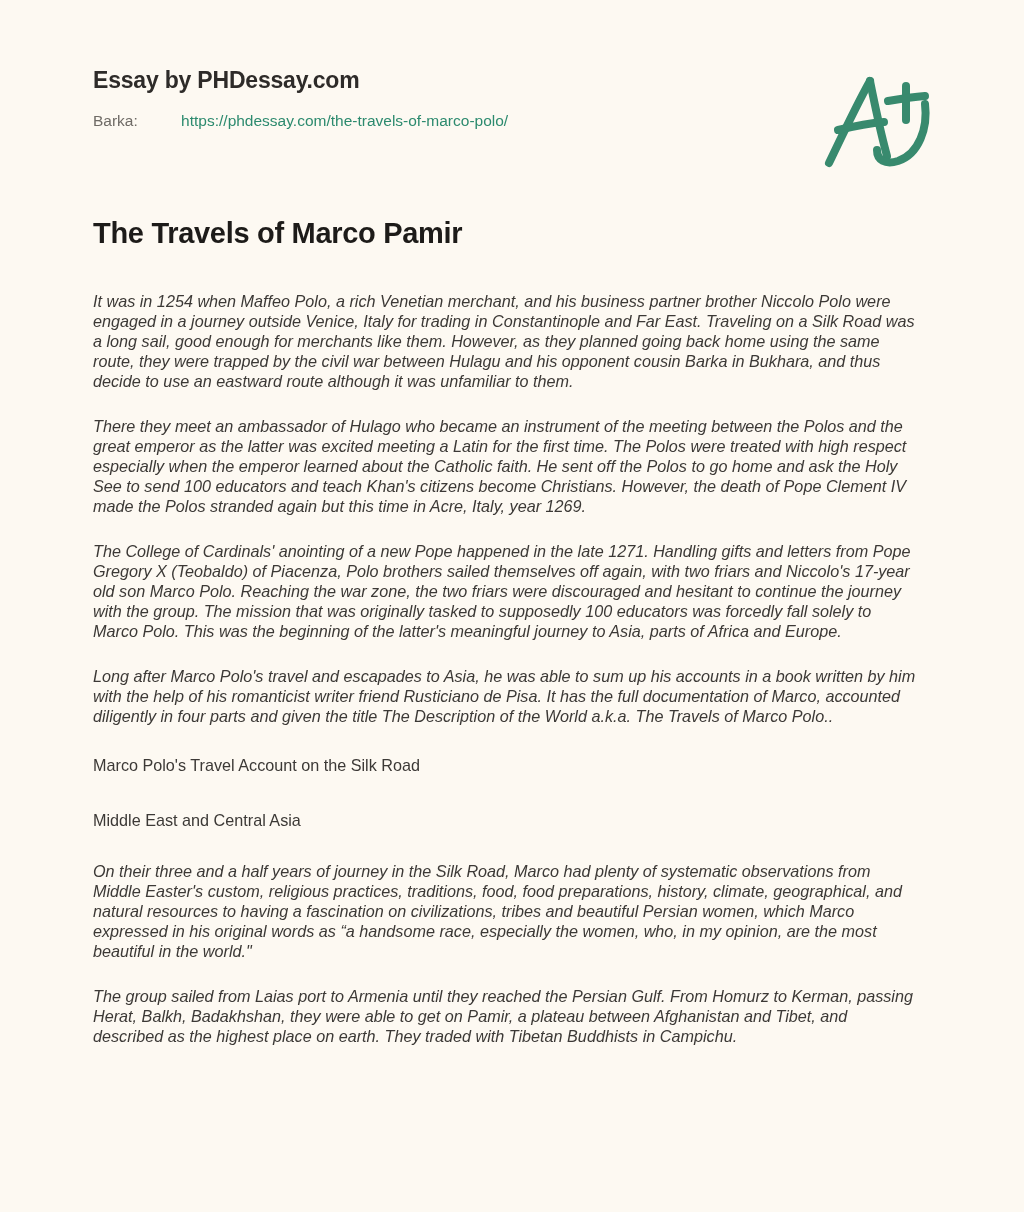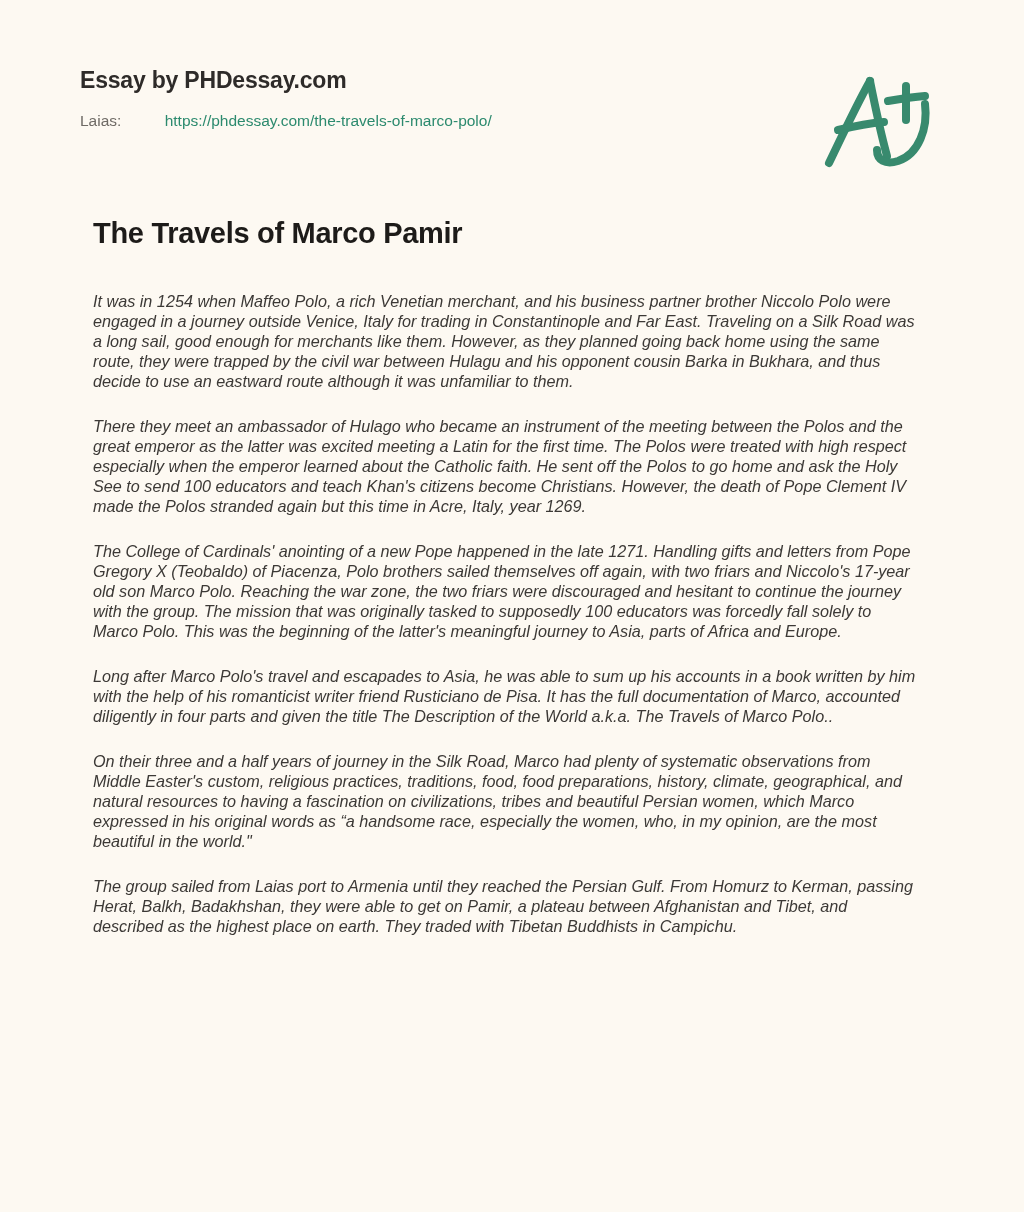--- a/index.html
+++ b/index.html
@@ -19,21 +19,21 @@
   .page {
     position: relative;
     width: 1024px;
     height: 1212px;
     box-sizing: border-box;
   }
 
   
   .header {
     position: absolute;
-    left: 80px;
+    left: 93px;
     top: 66px;
     right: 70px;
   }
   .brand-title {
     font-size: 23px;
     font-weight: bold;
     letter-spacing: -0.2px;
     color: #2e2b29;
     line-height: 1.3;
     margin: 0;
@@ -102,21 +102,21 @@
   }
 </style>
 </head>
 <body>
 
 <div class="page">
 
   <div class="header">
     <div class="brand-title">Essay by PHDessay.com</div>
     <div class="source-line">
-      <span class="source-label">Laias: </span><a class="source-link" href="#">https://phdessay.com/the-travels-of-marco-polo/</a>
+      <span class="source-label">Barka: </span><a class="source-link" href="#">https://phdessay.com/the-travels-of-marco-polo/</a>
     </div>
   </div>
 
   <div class="logo">
     <svg viewBox="0 0 120 104" xmlns="http://www.w3.org/2000/svg">
       <g fill="none" stroke="#388a6e" stroke-width="8" stroke-linecap="round" stroke-linejoin="round">
 
         <path d="M14 95 C 26 70, 42 36, 55 13"></path>
 
         <path d="M55 13 C 60 38, 66 66, 72 88"></path>
@@ -132,18 +132,20 @@
     </svg>
   </div>
 
   <div class="article">
     <h1 class="doc-title">The Travels of Marco Pamir</h1>
 
     <p class="para">It was in 1254 when Maffeo Polo, a rich Venetian merchant, and his business partner brother Niccolo Polo were engaged in a journey outside Venice, Italy for trading in Constantinople and Far East.  Traveling on a Silk Road was a long sail, good enough for merchants like them.  However, as they planned going back home using the same route, they were trapped by the civil war between Hulagu and his opponent cousin Barka in Bukhara, and thus decide to use an eastward route although it was unfamiliar to them.</p>
     <p class="para">There they meet an ambassador of Hulago who became an instrument of the meeting between the Polos and the great emperor as the latter was excited meeting a Latin for the first time.  The Polos were treated with high respect especially when the emperor learned about the Catholic faith.  He sent off the Polos to go home and ask the Holy See to send 100 educators and teach Khan's citizens become Christians.  However, the death of Pope Clement IV made the Polos stranded again but this time in Acre, Italy, year 1269.</p>
     <p class="para">The College of Cardinals' anointing of a new Pope happened in the late 1271.  Handling gifts and letters from Pope Gregory X (Teobaldo) of Piacenza, Polo brothers sailed themselves off again, with two friars and Niccolo's 17-year old son Marco Polo.  Reaching the war zone, the two friars were discouraged and hesitant to continue the journey with the group.  The mission that was originally tasked to supposedly 100 educators was forcedly fall solely to Marco Polo.  This was the beginning of the latter's meaningful journey to Asia, parts of Africa and Europe.</p>
     <p class="para">Long after Marco Polo's travel and escapades to Asia, he was able to sum up his accounts in a book written by him with the help of his romanticist writer friend Rusticiano de Pisa.  It has the full documentation of Marco, accounted diligently in four parts and given the title The Description of the World a.k.a. The Travels of Marco Polo..</p>
+    <p class="section-head">Marco Polo's Travel Account on the Silk Road</p>
+    <p class="section-head">Middle East and Central Asia</p>
     <p class="para">On their three and a half years of journey in the Silk Road, Marco had plenty of systematic observations from Middle Easter's custom, religious practices, traditions, food, food preparations, history, climate, geographical, and natural resources to having a fascination on civilizations, tribes and beautiful Persian women, which Marco expressed in his original words as “a handsome race, especially the women, who, in my opinion, are the most beautiful in the world."</p>
     <p class="para">The group sailed from Laias port to Armenia until they reached the Persian Gulf.  From Homurz to Kerman, passing Herat, Balkh, Badakhshan, they were able to get on Pamir, a plateau between Afghanistan and Tibet, and described as the highest place on earth.  They traded with Tibetan Buddhists in Campichu.</p>
 
   </div>
 
 </div>
 
 </body></html>

